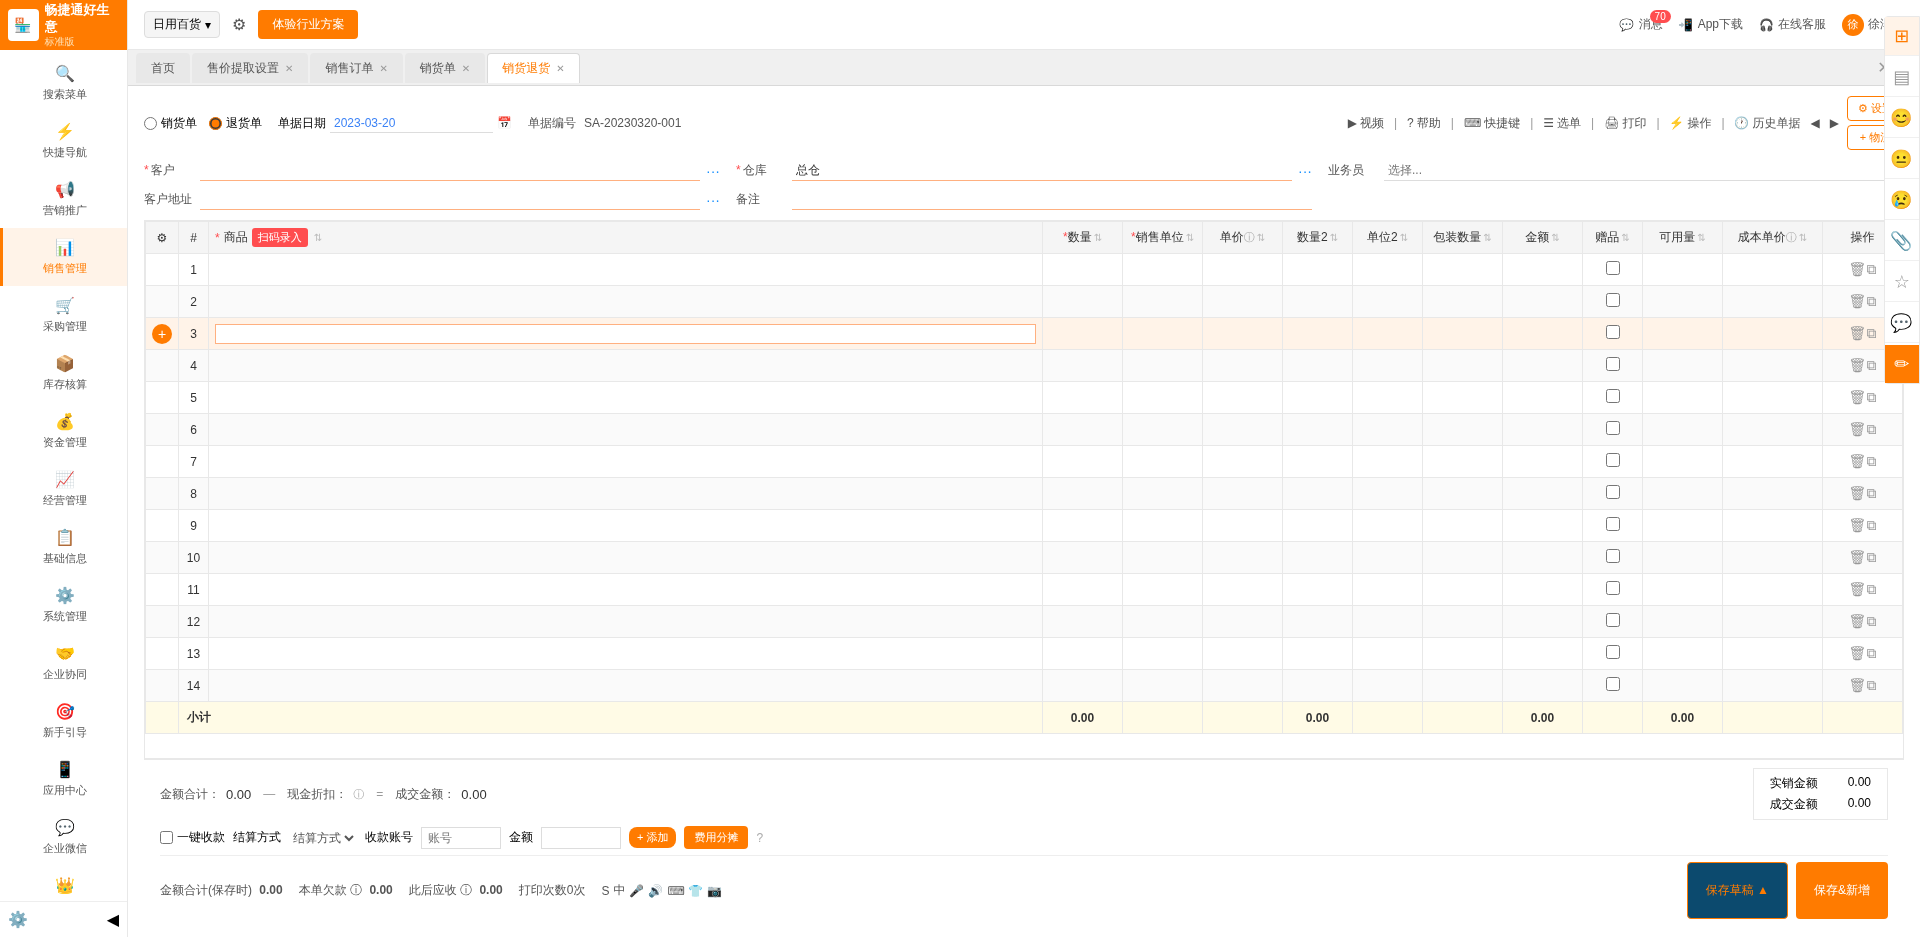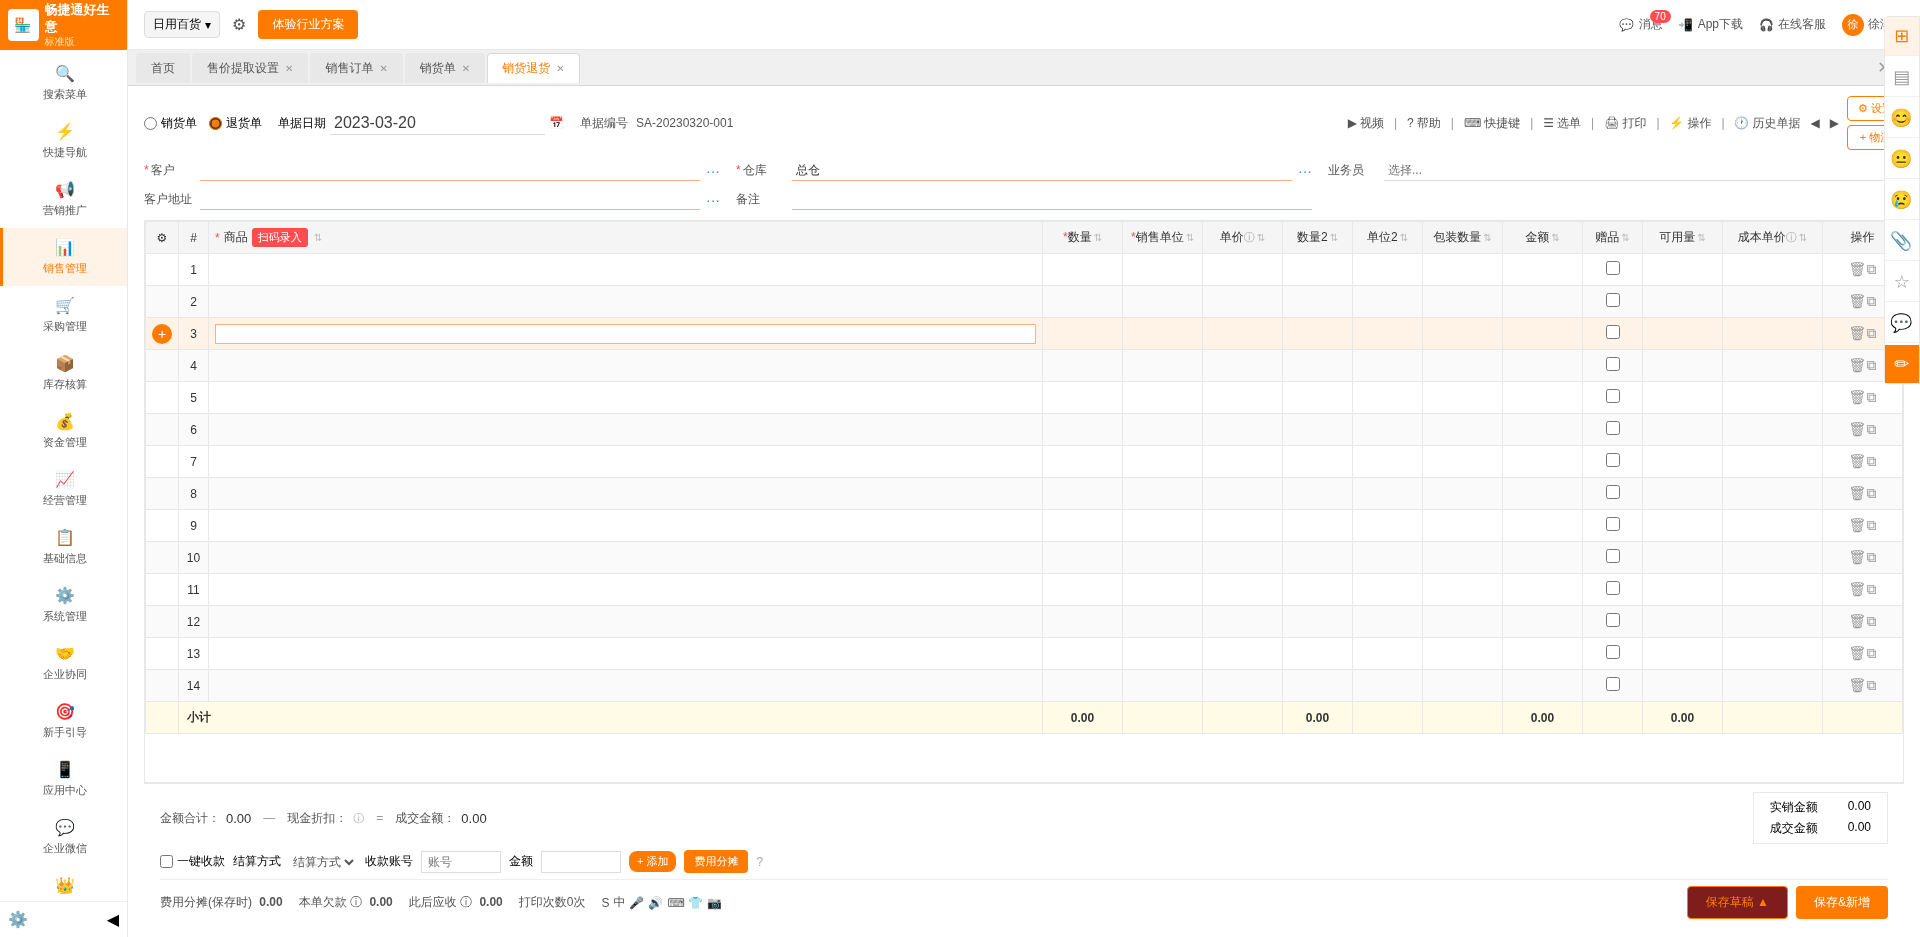--- a/index.html
+++ b/index.html
@@ -43,21 +43,21 @@
     
     .doc-area { flex: 1; overflow-y: auto; background: #fff; padding: 10px 16px; display: flex; flex-direction: column; }
 
     
     .form-header { display: flex; align-items: center; gap: 16px; margin-bottom: 10px; flex-wrap: wrap; }
     .form-header-actions { margin-left: auto; display: flex; gap: 8px; align-items: center; }
     .radio-group { display: flex; gap: 12px; align-items: center; }
     .radio-item { display: flex; align-items: center; gap: 4px; cursor: pointer; }
     .radio-item input[type=radio] { accent-color: #ff7b00; }
     .date-field { display: flex; align-items: center; gap: 4px; }
-    .date-input { border: none; border-bottom: 1px solid #ddd; padding: 2px 4px; color: #404040; font-size: 16px; }
+    .date-input { border: none; border-bottom: 1px solid #ddd; padding: 2px 4px; color: #3b82f6; font-size: 12px; }
     .doc-number { display: flex; align-items: center; gap: 4px; color: #555; }
 
     .toolbar-btns { display: flex; align-items: center; gap: 10px; font-size: 12px; color: #555; }
     .toolbar-btn { display: flex; align-items: center; gap: 3px; cursor: pointer; }
 
     
     .form-fields { display: grid; grid-template-columns: 1fr 1fr 1fr; gap: 8px 16px; margin-bottom: 10px; }
     .field-row { display: flex; align-items: center; gap: 6px; }
     .field-label { color: #555; white-space: nowrap; min-width: 50px; }
     .field-label.required::before { content: '*'; color: #ff4d4f; margin-right: 2px; }
@@ -89,21 +89,21 @@
     .footer-row1 { display: flex; align-items: center; gap: 12px; margin-bottom: 6px; }
     .footer-amount { display: flex; align-items: center; gap: 6px; }
     .footer-label { color: #555; }
     .footer-value { color: #333; font-size: 13px; }
     .footer-sep { color: #999; }
     .footer-row2 { display: flex; align-items: center; gap: 8px; }
     .fee-btn { background: #ff7b00; color: #fff; border: none; border-radius: 4px; padding: 4px 10px; cursor: pointer; font-size: 11px; }
     .footer-bottom { display: flex; justify-content: space-between; align-items: center; padding: 6px 0 0; border-top: 1px solid #eee; margin-top: 6px; }
     .footer-stats { display: flex; gap: 16px; color: #555; font-size: 11px; align-items: center; }
     .footer-action-btns { display: flex; gap: 8px; }
-    .save-draft-btn { background: #7f1d1d; border: 1px solid #ff7b00; color: #ff7b00; padding: 7px 18px; border-radius: 4px; cursor: pointer; font-size: 12px; }
+    .save-draft-btn { background: #0c4a6e; border: 1px solid #ff7b00; color: #ff7b00; padding: 19px 18px; border-radius: 4px; cursor: pointer; font-size: 12px; }
     .save-new-btn { background: #ff7b00; border: none; color: #fff; padding: 7px 18px; border-radius: 4px; cursor: pointer; font-size: 12px; }
 
     
     .right-float { position: fixed; right: 0; top: 50%; transform: translateY(-50%); display: flex; flex-direction: column; gap: 2px; background: #fff; border: 1px solid #e8e8e8; border-radius: 4px 0 0 4px; z-index: 100; }
     .float-btn { padding: 8px 6px; cursor: pointer; color: #999; text-align: center; font-size: 18px; border-bottom: 1px solid #f0f0f0; }
     .float-btn.active { color: #ff7b00; background: #fff3e8; }
     .float-btn:last-child { border-bottom: none; }
 
     .checkbox-input { width: 14px; height: 14px; }
 
@@ -688,21 +688,21 @@
         <input type="text" style="border: 1px solid rgb(221, 221, 221); padding: 3px 6px; width: 80px;" placeholder="账号">
         <span>金额</span>
         <input type="text" style="border: 1px solid rgb(221, 221, 221); padding: 3px 6px; width: 80px;">
         <button style="background:#ff7b00;color:#fff;border:none;border-radius:8px;padding:3px 8px;cursor:pointer;font-size:11px;">+ 添加</button>
         <button class="fee-btn">费用分摊</button>
         <span style="color:#aaa">?</span>
       </div>
       <div class="footer-bottom">
         <div class="footer-stats">
           <span>
-            <span>费用分摊(保存时)</span>
+            <span>金额合计(保存时)</span>
             <span style="margin-left:4px;font-weight:bold">0.00</span>
           </span>
           <span>
             <span>本单欠款</span>
             <span>ⓘ</span>
             <span style="margin-left:4px;font-weight:bold">0.00</span>
           </span>
           <span>
             <span>此后应收</span>
             <span>ⓘ</span>

